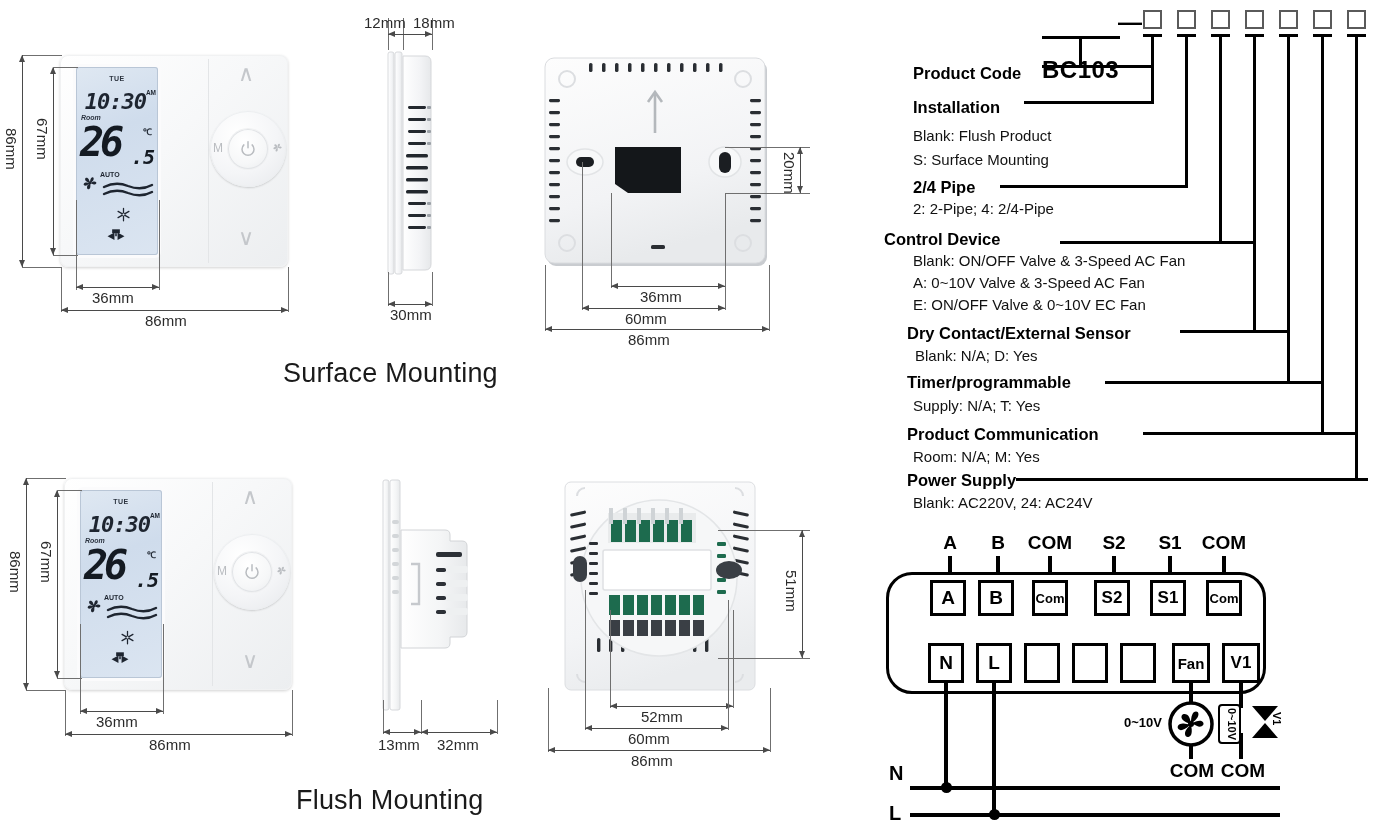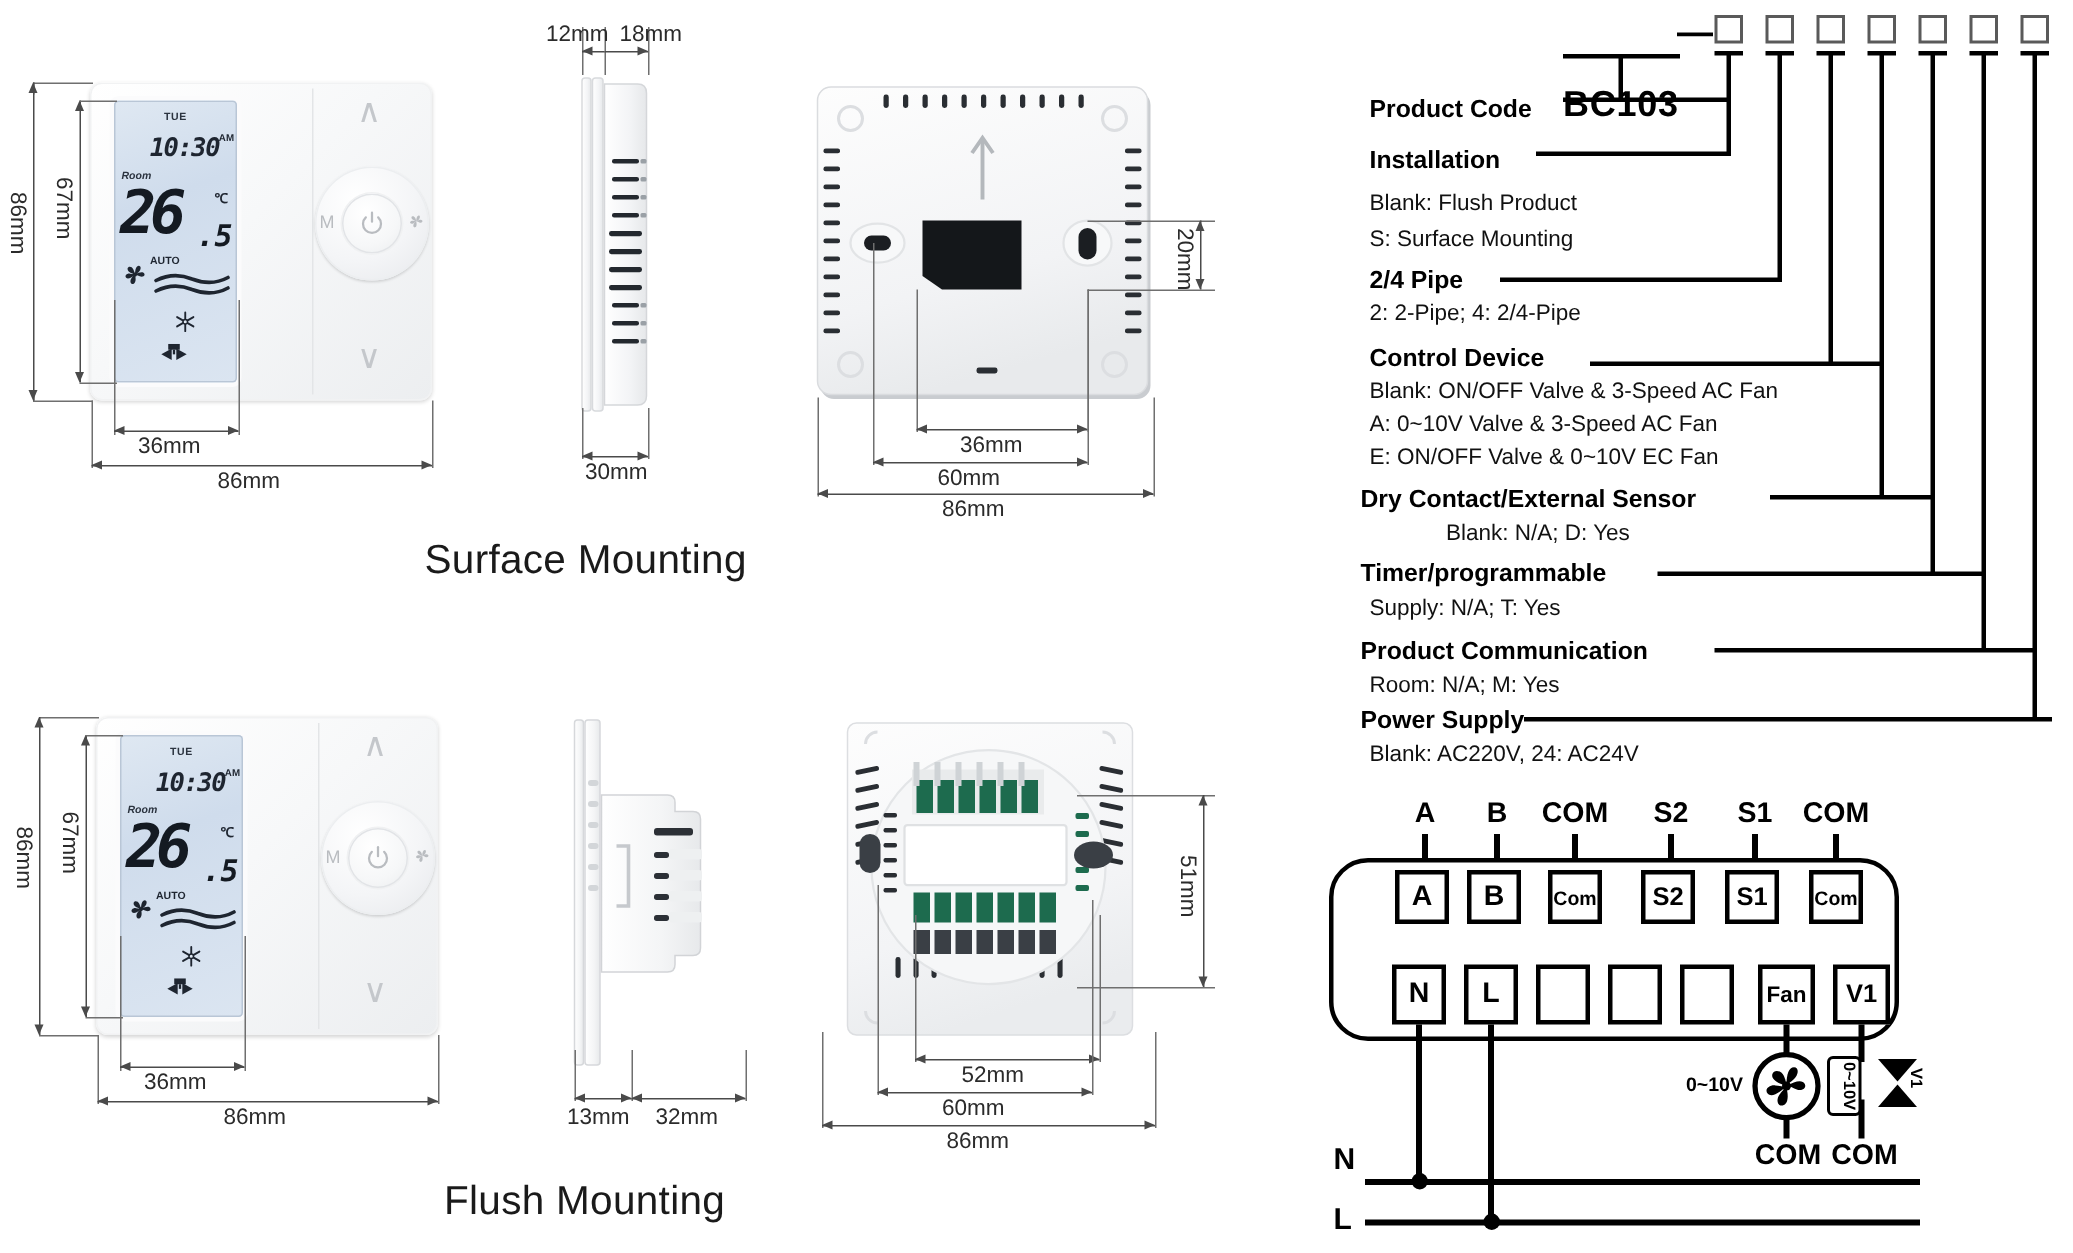--- a/index.html
+++ b/index.html
@@ -24,21 +24,21 @@
   
   .tstat{position:absolute;width:228px;height:212px;border-radius:8px;
          background:linear-gradient(135deg,#ffffff 0%,#f7f8f9 45%,#eceef0 100%);
          box-shadow:0 1px 3px rgba(0,0,0,.18), inset 0 0 0 1px #f1f2f3;}
   .tstat .seam{position:absolute;top:4px;bottom:4px;left:148px;width:1px;background:#e3e5e7;}
   .lcd{position:absolute;left:16px;top:12px;width:82px;height:188px;border-radius:3px;
        background:linear-gradient(160deg,#dfe8f2 0%,#cfdcec 35%,#dbe5f1 100%);
        box-shadow:inset 0 0 0 1px #b9c6d6, 0 0 0 3px #fbfbfc;}
   .lcd .day{position:absolute;top:8px;left:0;right:0;text-align:center;font-size:7px;
             font-weight:700;color:#2c3440;letter-spacing:.5px;}
-  .lcd .clock{position:absolute;top:22px;right:7px;font-size:17px;font-weight:700;color:#1e2530;
+  .lcd .clock{position:absolute;top:22px;right:7px;font-size:22px;font-weight:700;color:#1e2530;
               font-family:"DejaVu Sans Mono",monospace;letter-spacing:-1px;font-style:italic;}
   .lcd .ampm{position:absolute;top:22px;right:2px;font-size:6.5px;font-weight:700;color:#1e2530;}
   .lcd .roomlbl{position:absolute;top:47px;left:5px;font-size:7px;font-style:italic;font-weight:700;color:#2c3440;}
   .lcd .bigt{position:absolute;top:52px;left:4px;font-size:40px;font-weight:700;color:#141a22;
              font-family:"DejaVu Sans Mono",monospace;letter-spacing:-4px;font-style:italic;}
   .lcd .dec{position:absolute;top:78px;left:55px;font-size:20px;font-weight:700;color:#141a22;
             font-family:"DejaVu Sans Mono",monospace;font-style:italic;}
   .lcd .unit{position:absolute;top:58px;right:6px;font-size:9px;font-weight:700;color:#1e2530;}
   .lcd .autolbl{position:absolute;top:104px;left:24px;font-size:7px;font-weight:700;color:#1e2530;}
   .lcd svg{position:absolute;}
@@ -692,27 +692,27 @@
 
 <div class="legend-h" style="left:913px;top:64px;">Product Code</div>
 
 <div class="legend-h" style="left:913px;top:98px;">Installation</div>
 <div class="legend-s" style="left:913px;top:127px;">Blank: Flush Product</div>
 <div class="legend-s" style="left:913px;top:151px;">S: Surface Mounting</div>
 
 <div class="legend-h" style="left:913px;top:178px;">2/4 Pipe</div>
 <div class="legend-s" style="left:913px;top:200px;">2: 2-Pipe; 4: 2/4-Pipe</div>
 
-<div class="legend-h" style="left:913px;top:230px;">Control Device</div>
+<div class="legend-h" style="left:884px;top:230px;">Control Device</div>
 <div class="legend-s" style="left:913px;top:252px;">Blank: ON/OFF Valve &amp; 3-Speed AC Fan</div>
 <div class="legend-s" style="left:913px;top:274px;">A: 0~10V Valve &amp; 3-Speed AC Fan</div>
 <div class="legend-s" style="left:913px;top:296px;">E: ON/OFF Valve &amp; 0~10V EC Fan</div>
 
 <div class="legend-h" style="left:907px;top:324px;">Dry Contact/External Sensor</div>
-<div class="legend-s" style="left:964px;top:347px;">Blank: N/A; D: Yes</div>
+<div class="legend-s" style="left:915px;top:347px;">Blank: N/A; D: Yes</div>
 
 <div class="legend-h" style="left:907px;top:373px;">Timer/programmable</div>
 <div class="legend-s" style="left:913px;top:397px;">Supply: N/A; T: Yes</div>
 
 <div class="legend-h" style="left:907px;top:425px;">Product Communication</div>
 <div class="legend-s" style="left:913px;top:448px;">Room: N/A; M: Yes</div>
 
 <div class="legend-h" style="left:907px;top:471px;">Power Supply</div>
 <div class="legend-s" style="left:913px;top:494px;">Blank: AC220V, 24: AC24V</div>
 

